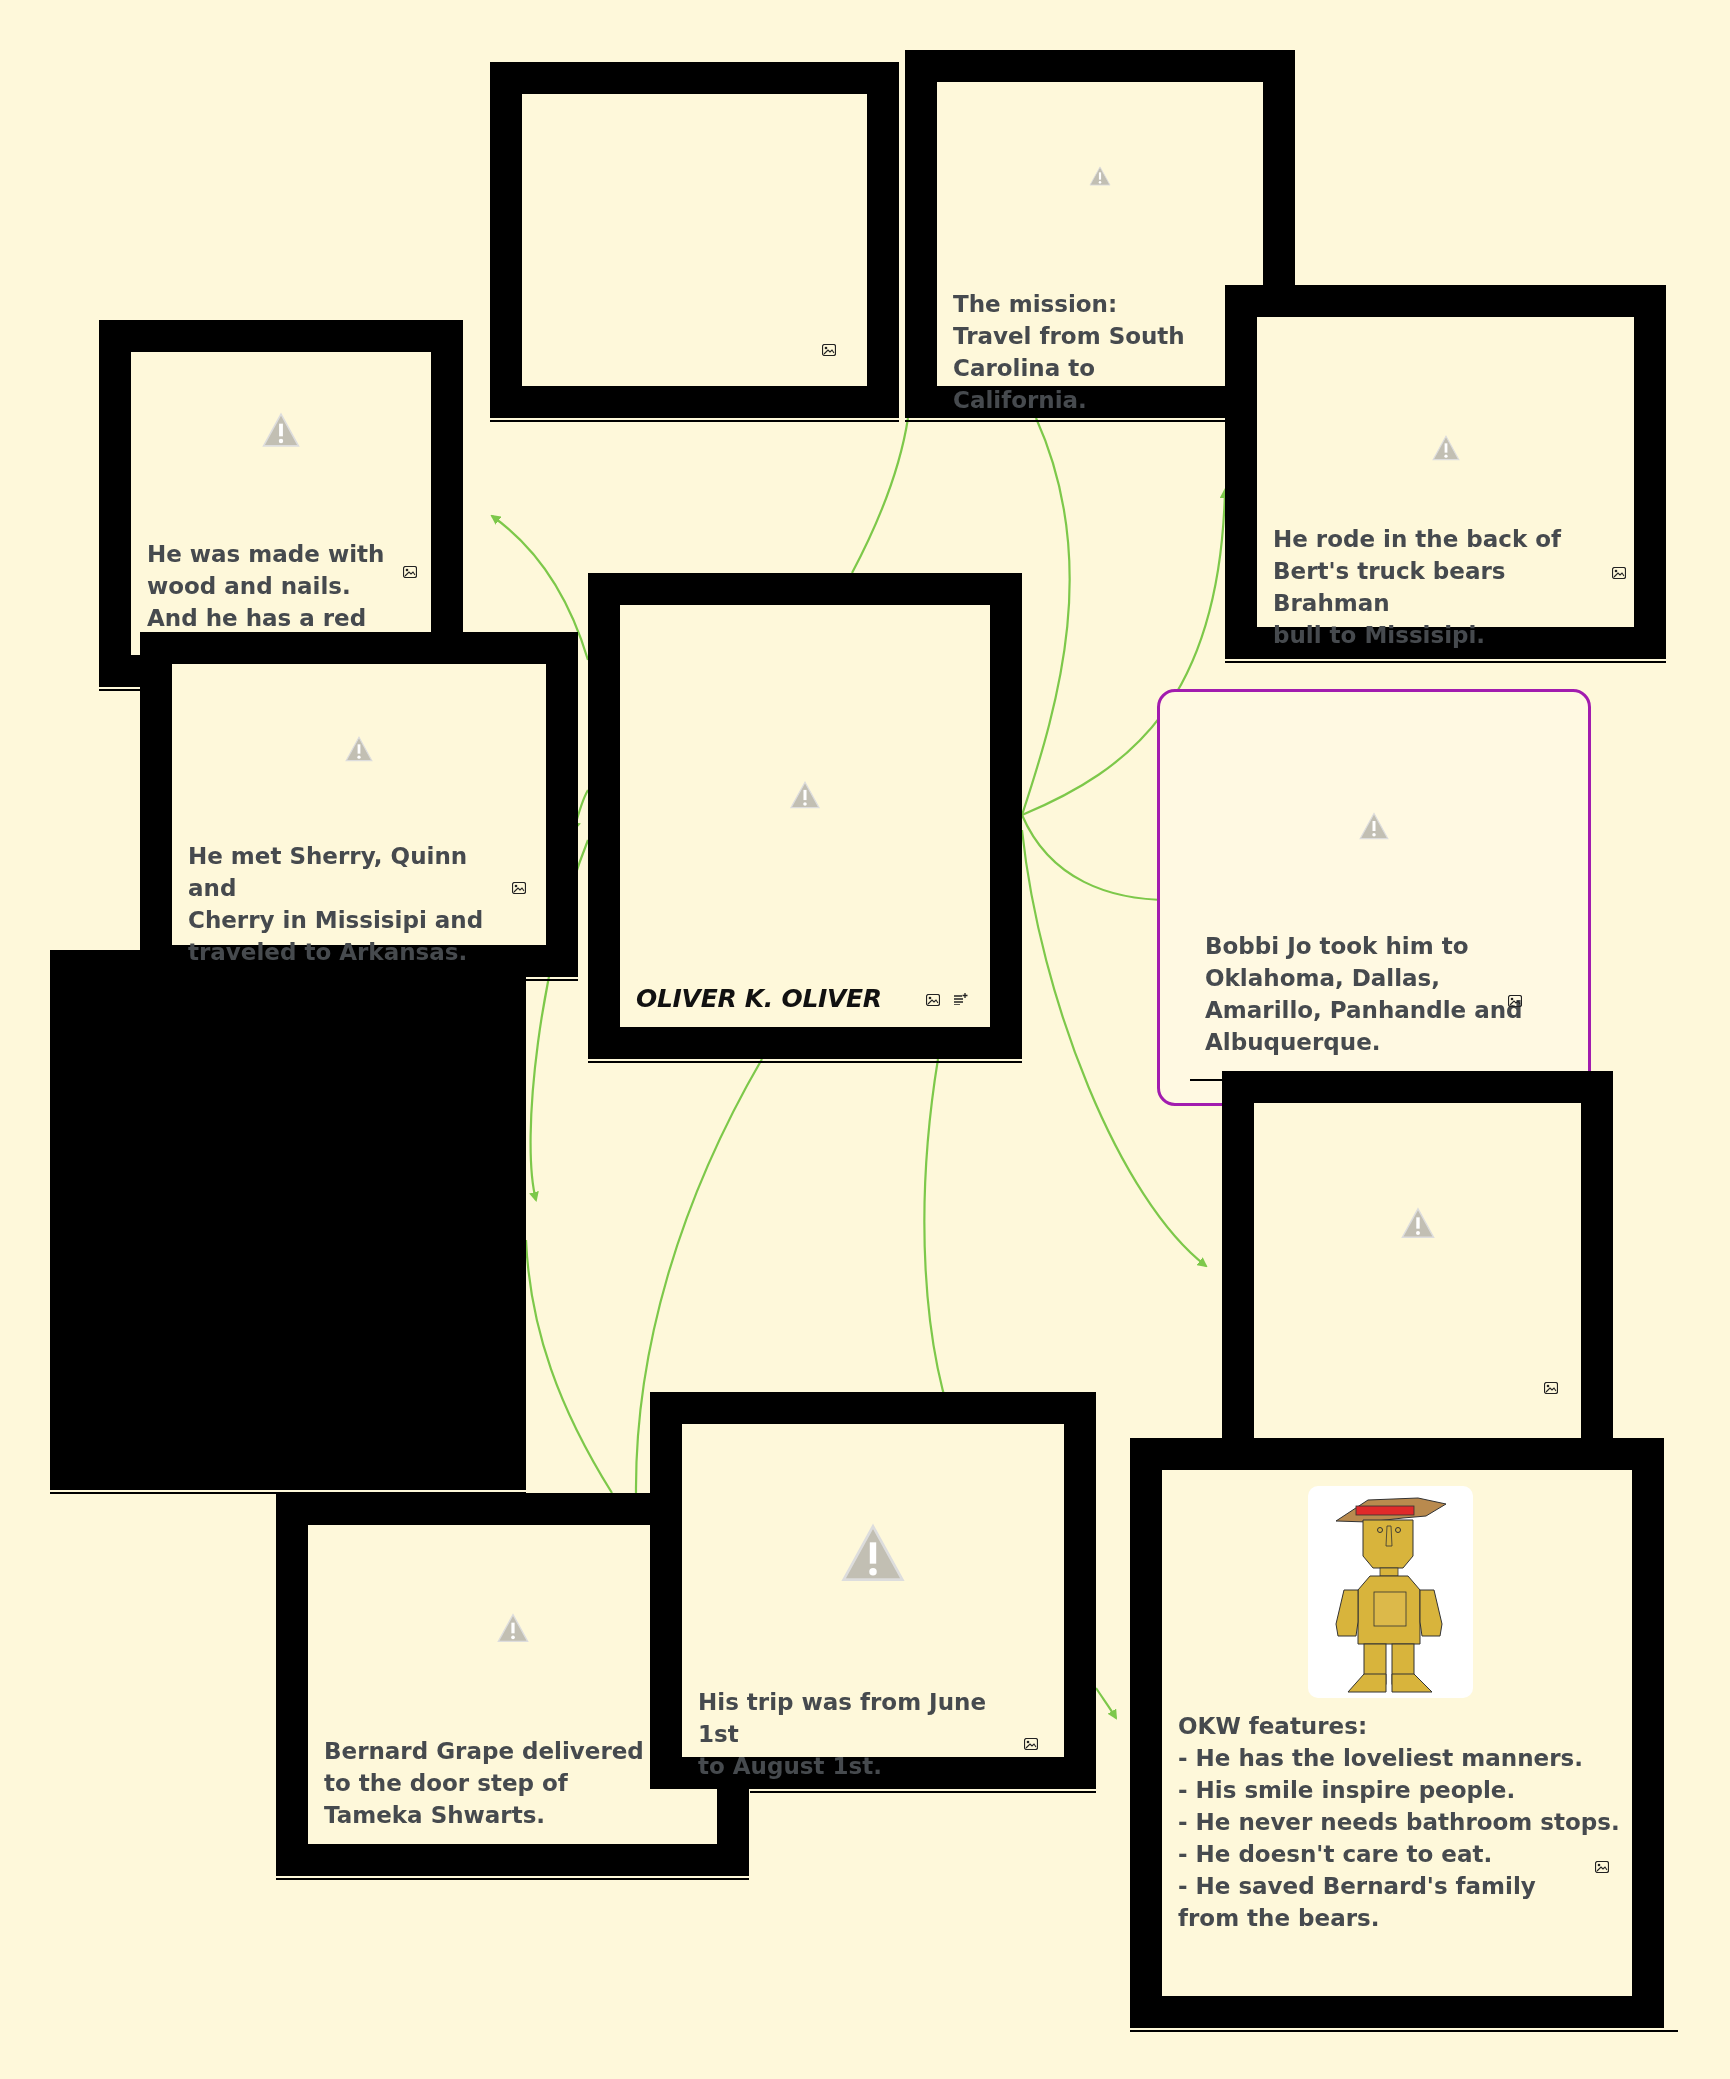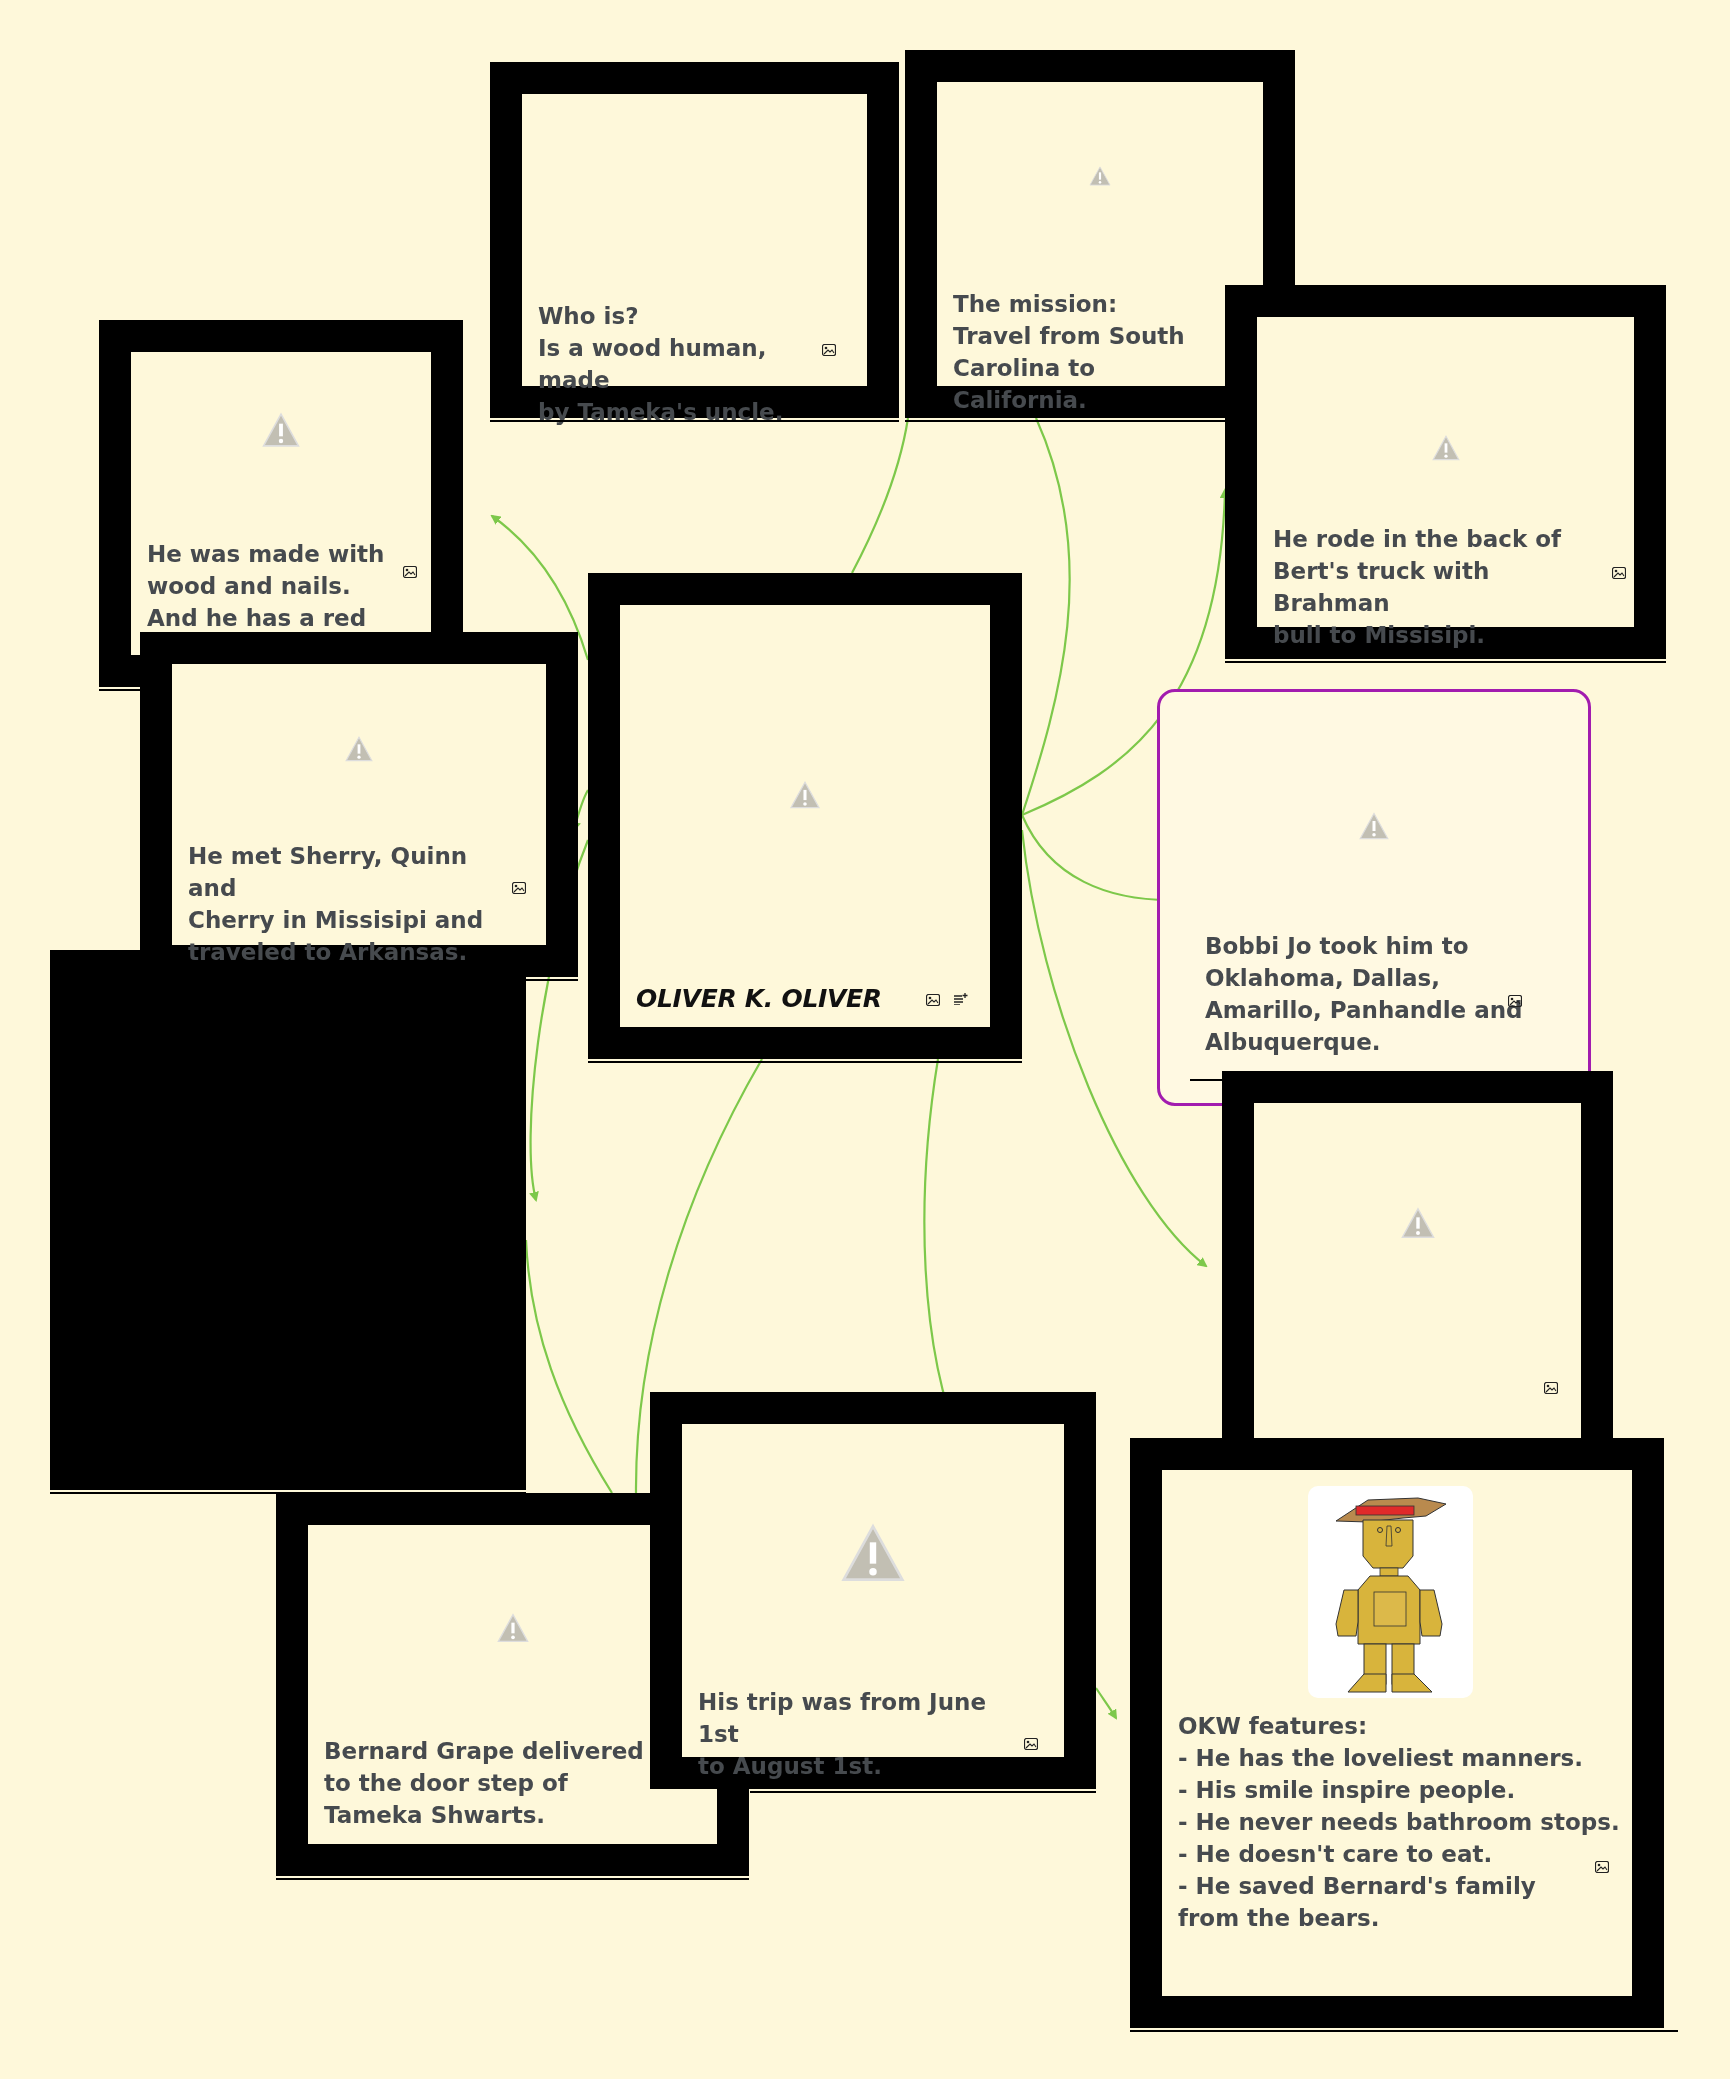--- a/index.html
+++ b/index.html
@@ -77,23 +77,20 @@
       <path d="M526 1240 C530 1330 560 1410 612 1493"></path>
 
       <path d="M938 1059 C915 1200 920 1350 962 1448"></path>
 
       <path d="M1096 1688 C1104 1700 1110 1708 1116 1718" marker-end="url(#arr)"></path>
     </g>
   </svg>
 
   <div class="node" style="left:490px;top:62px;width:409px;height:356px;">
     <div class="inner">
-      <div class="label" style="top:206px;">Who is?
-Is a wood human, made
-by Tameka's uncle.</div>
       <svg class="img-icon" style="left:300px;top:250px;" viewBox="0 0 14 12">
           <rect x="0.5" y="0.5" width="13" height="11" rx="2" fill="none" stroke="#222" stroke-width="1.2"></rect>
           <circle cx="4" cy="4" r="1.3" fill="#222"></circle>
           <path d="M2 10 L6 6 L8 8 L10 6 L12 9" fill="none" stroke="#222" stroke-width="1.1"></path>
         </svg>
     </div>
     <div class="underline"></div>
   </div>
 
   <div class="node" style="left:905px;top:50px;width:390px;height:368px;">
@@ -111,21 +108,21 @@
   </div>
 
   <div class="node" style="left:1225px;top:285px;width:441px;height:374px;">
     <div class="inner">
       <svg class="broken" style="top:118px;" width="28" height="26" viewBox="0 0 24 22">
           <path d="M12 1 L23 21 L1 21 Z" fill="#c2bfb3" stroke="#ddd" stroke-width="1"></path>
           <rect x="10.8" y="7" width="2.4" height="8" fill="#fff"></rect>
           <circle cx="12" cy="18" r="1.4" fill="#fff"></circle>
         </svg>
       <div class="label" style="top:206px;">He rode in the back of
-Bert's truck with Brahman
+Bert's truck bears Brahman
 bull to Missisipi.</div>
       <svg class="img-icon" style="left:355px;top:250px;" viewBox="0 0 14 12">
           <rect x="0.5" y="0.5" width="13" height="11" rx="2" fill="none" stroke="#222" stroke-width="1.2"></rect>
           <circle cx="4" cy="4" r="1.3" fill="#222"></circle>
           <path d="M2 10 L6 6 L8 8 L10 6 L12 9" fill="none" stroke="#222" stroke-width="1.1"></path>
         </svg>
     </div>
     <div class="underline"></div>
   </div>
 

